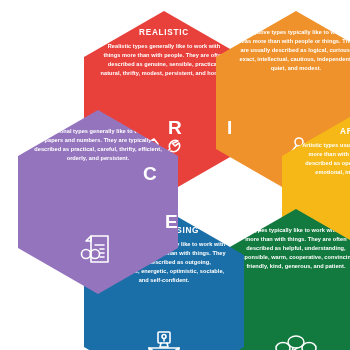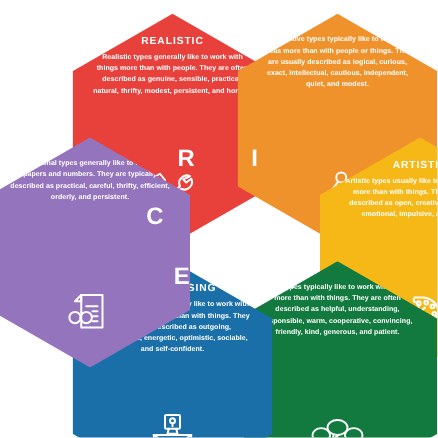--- a/index.html
+++ b/index.html
@@ -11,20 +11,21 @@
     width: 350px;
     height: 350px;
     overflow: hidden;
     font-family: "Liberation Sans", sans-serif;
   }
   #diagram-root {
     position: relative;
     width: 310px;
     height: 350px;
     background: #ffffff;
+    margin-left: 26px;
   }
   .hex {
     position: absolute;
     width: 160px;
     height: 184px;
     clip-path: polygon(50% 0%, 100% 25%, 100% 75%, 50% 100%, 0% 75%, 0% 25%);
     box-sizing: border-box;
     display: block;
   }
   .hex-inner {

